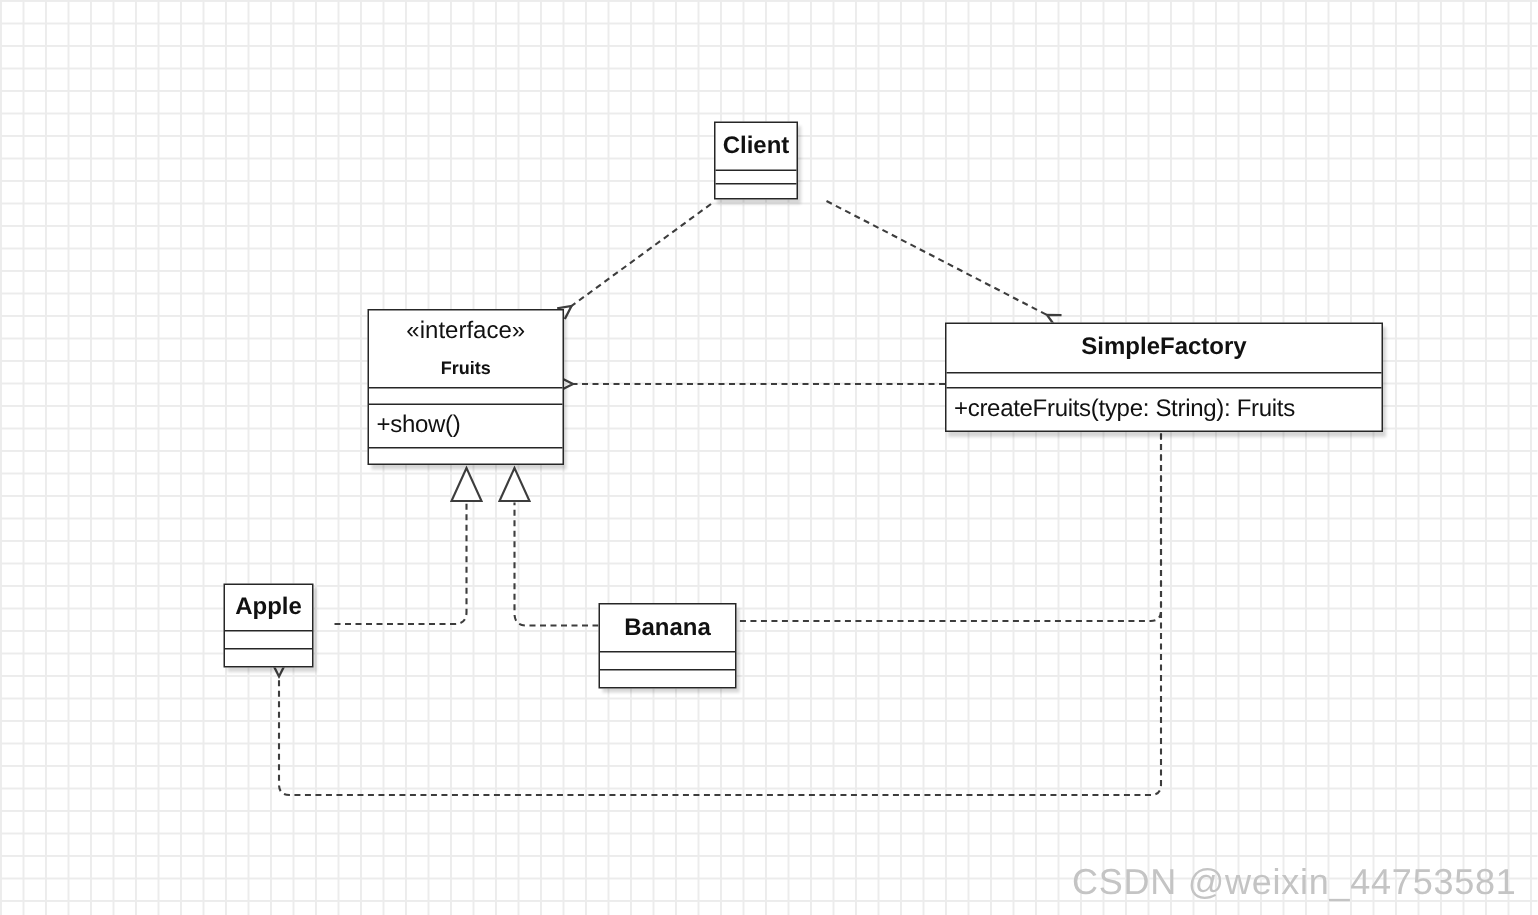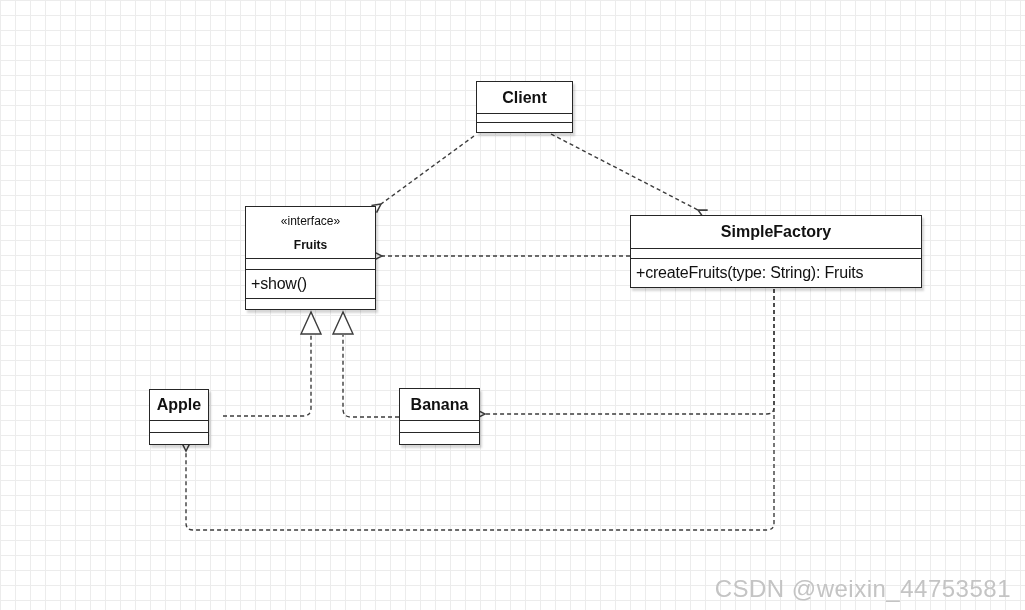--- a/index.html
+++ b/index.html
@@ -27,21 +27,21 @@
   }
   .uml-title{
     font-weight:bold;text-align:center;
     display:flex;align-items:center;justify-content:center;
     box-sizing:border-box;white-space:nowrap;
   }
   .uml-title-stack{
     display:flex;flex-direction:column;align-items:center;justify-content:center;
     box-sizing:border-box;
   }
-  .stereotype{font-weight:normal;font-size:12px;line-height:24px;}
+  .stereotype{font-weight:normal;font-size:16px;line-height:24px;}
   .iface-name{font-weight:bold;font-size:12px;line-height:24px;}
   .uml-row{box-sizing:border-box;border-top:1px solid #262626;}
   .uml-method{
     box-sizing:border-box;border-top:1px solid #262626;
     display:flex;align-items:center;
     padding-left:5px;white-space:nowrap;letter-spacing:-0.2px;
   }
   .watermark{
     position:absolute;right:14px;top:575px;
     font-size:24px;color:#c4c4c4;letter-spacing:0.5px;
@@ -70,21 +70,21 @@
 
     <path class="edge" d="M 774 289 L 774 523 Q 774 530 767 530 L 193 530 Q 186 530 186 523 L 186 451" marker-end="url(#openArrow)"></path>
 
     <path class="edge" d="M 223 416 L 303 416 Q 311 416 311 408 L 311 335"></path>
     <polygon class="tri" points="311,312 301,334 321,334"></polygon>
 
     <path class="edge" d="M 399 417 L 351 417 Q 343 417 343 409 L 343 335"></path>
     <polygon class="tri" points="343,312 333,334 353,334"></polygon>
   </svg>
 
-  <div class="uml-box" style="left:476px;top:81px;width:97px;height:52px;">
+  <div class="uml-box" style="left:476px;top:81px;width:56px;height:52px;">
     <div class="uml-title" style="height:31px;">Client</div>
     <div class="uml-row" style="height:9px;"></div>
     <div class="uml-row" style="height:9px;"></div>
   </div>
 
   <div class="uml-box" style="left:245px;top:206px;width:131px;height:104px;">
     <div class="uml-title-stack" style="height:51px;">
       <div class="stereotype">«interface»</div>
       <div class="iface-name">Fruits</div>
     </div>
@@ -98,21 +98,21 @@
     <div class="uml-row" style="height:10px;"></div>
     <div class="uml-method" style="height:28px;">+createFruits(type: String): Fruits</div>
   </div>
 
   <div class="uml-box" style="left:149px;top:389px;width:60px;height:56px;">
     <div class="uml-title" style="height:30px;">Apple</div>
     <div class="uml-row" style="height:12px;"></div>
     <div class="uml-row" style="height:11px;"></div>
   </div>
 
-  <div class="uml-box" style="left:399px;top:388px;width:81px;height:57px;">
+  <div class="uml-box" style="left:399px;top:402px;width:92px;height:57px;">
     <div class="uml-title" style="height:31px;">Banana</div>
     <div class="uml-row" style="height:12px;"></div>
     <div class="uml-row" style="height:11px;"></div>
   </div>
 
   <div class="watermark">CSDN @weixin_44753581</div>
 
 </div>
 
 </body></html>

